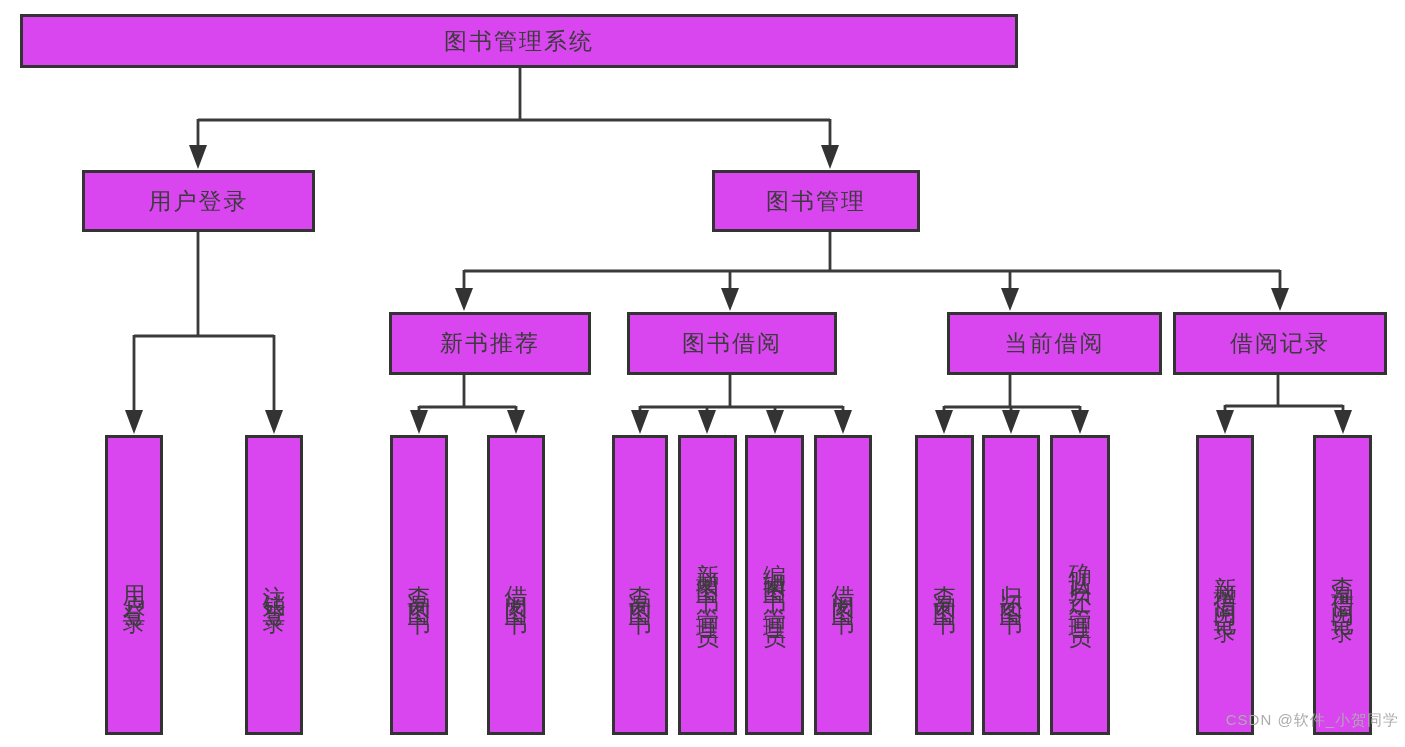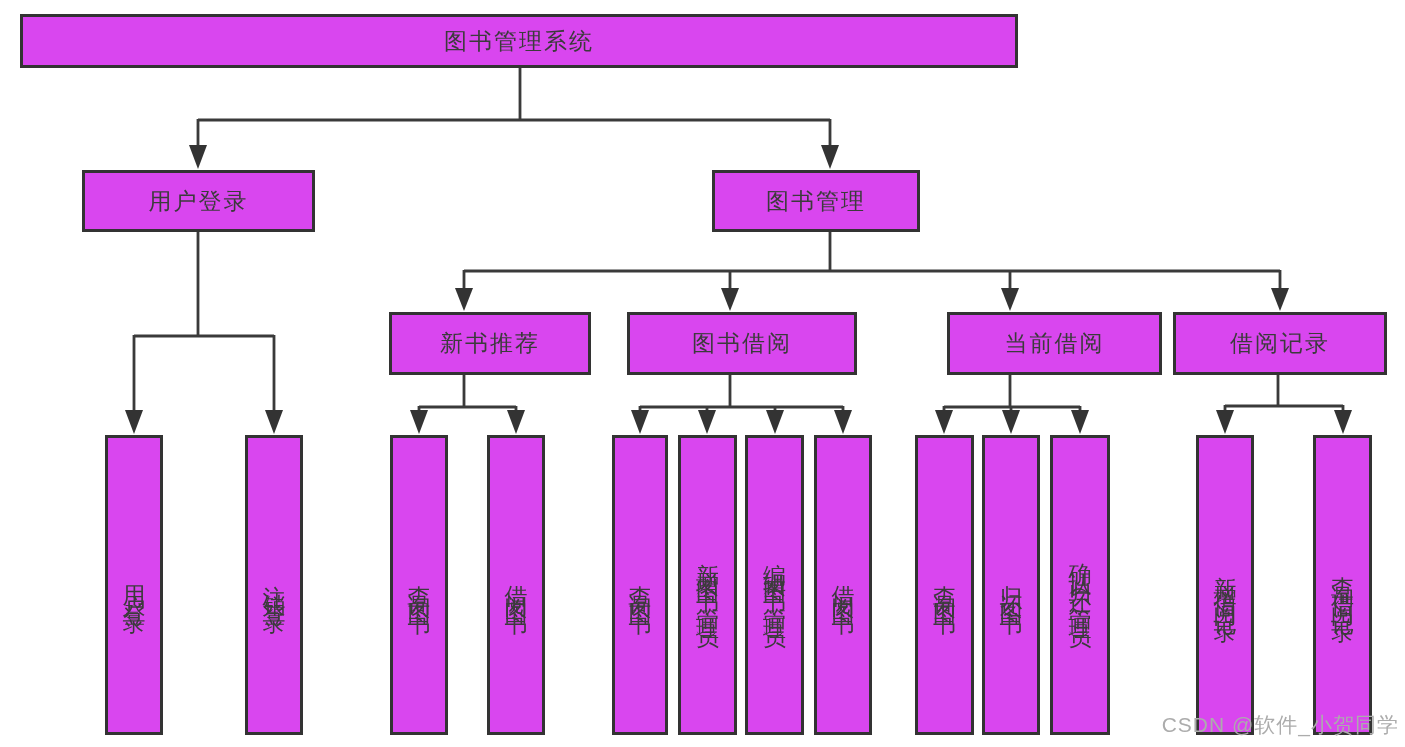--- a/index.html
+++ b/index.html
@@ -12,21 +12,21 @@
     position:absolute;box-sizing:border-box;background:#d946ef;border:3px solid #333333;
     display:flex;align-items:center;justify-content:center;z-index:2;
     font-size:23px;letter-spacing:2px;white-space:nowrap;
   }
   .vnode{
     writing-mode:vertical-rl;letter-spacing:9px;font-size:23px;
     display:flex;align-items:center;justify-content:center;line-height:1;
   }
   .watermark{
     position:absolute;z-index:3;right:6px;top:711px;
-    font-size:21px;letter-spacing:1px;color:#acacac;
+    font-size:15px;letter-spacing:1px;color:#acacac;
   }
 </style>
 </head>
 <body>
 
 <div class="canvas">
 
   <svg class="connectors" width="1405" height="747" viewBox="0 0 1405 747">
     <g stroke="#3a3a3a" stroke-width="2.8" fill="none">
 
@@ -66,21 +66,21 @@
       <polygon points="1334,410 1352,410 1343,434"></polygon>
     </g>
   </svg>
 
   <div class="node" style="left:20px;top:14px;width:998px;height:54px;">图书管理系统</div>
 
   <div class="node" style="left:82px;top:170px;width:233px;height:62px;">用户登录</div>
   <div class="node" style="left:712px;top:170px;width:208px;height:62px;">图书管理</div>
 
   <div class="node" style="left:363px;top:312px;width:202px;height:63px;margin-left:26px;">新书推荐</div>
-  <div class="node" style="left:627px;top:312px;width:230px;height:63px;">图书借阅</div>
+  <div class="node" style="left:627px;top:312px;width:210px;height:63px;">图书借阅</div>
   <div class="node" style="left:903px;top:312px;width:215px;height:63px;margin-left:44px;">当前借阅</div>
   <div class="node" style="left:1173px;top:312px;width:214px;height:63px;">借阅记录</div>
 
   <div class="node vnode" style="left:105px;top:435px;width:58px;height:300px;">用户登录</div>
   <div class="node vnode" style="left:245px;top:435px;width:58px;height:300px;">注销登录</div>
 
   <div class="node vnode" style="left:390px;top:435px;width:58px;height:300px;">查询图书</div>
   <div class="node vnode" style="left:487px;top:435px;width:58px;height:300px;">借阅图书</div>
 
   <div class="node vnode" style="left:612px;top:435px;width:56px;height:300px;">查询图书</div>

